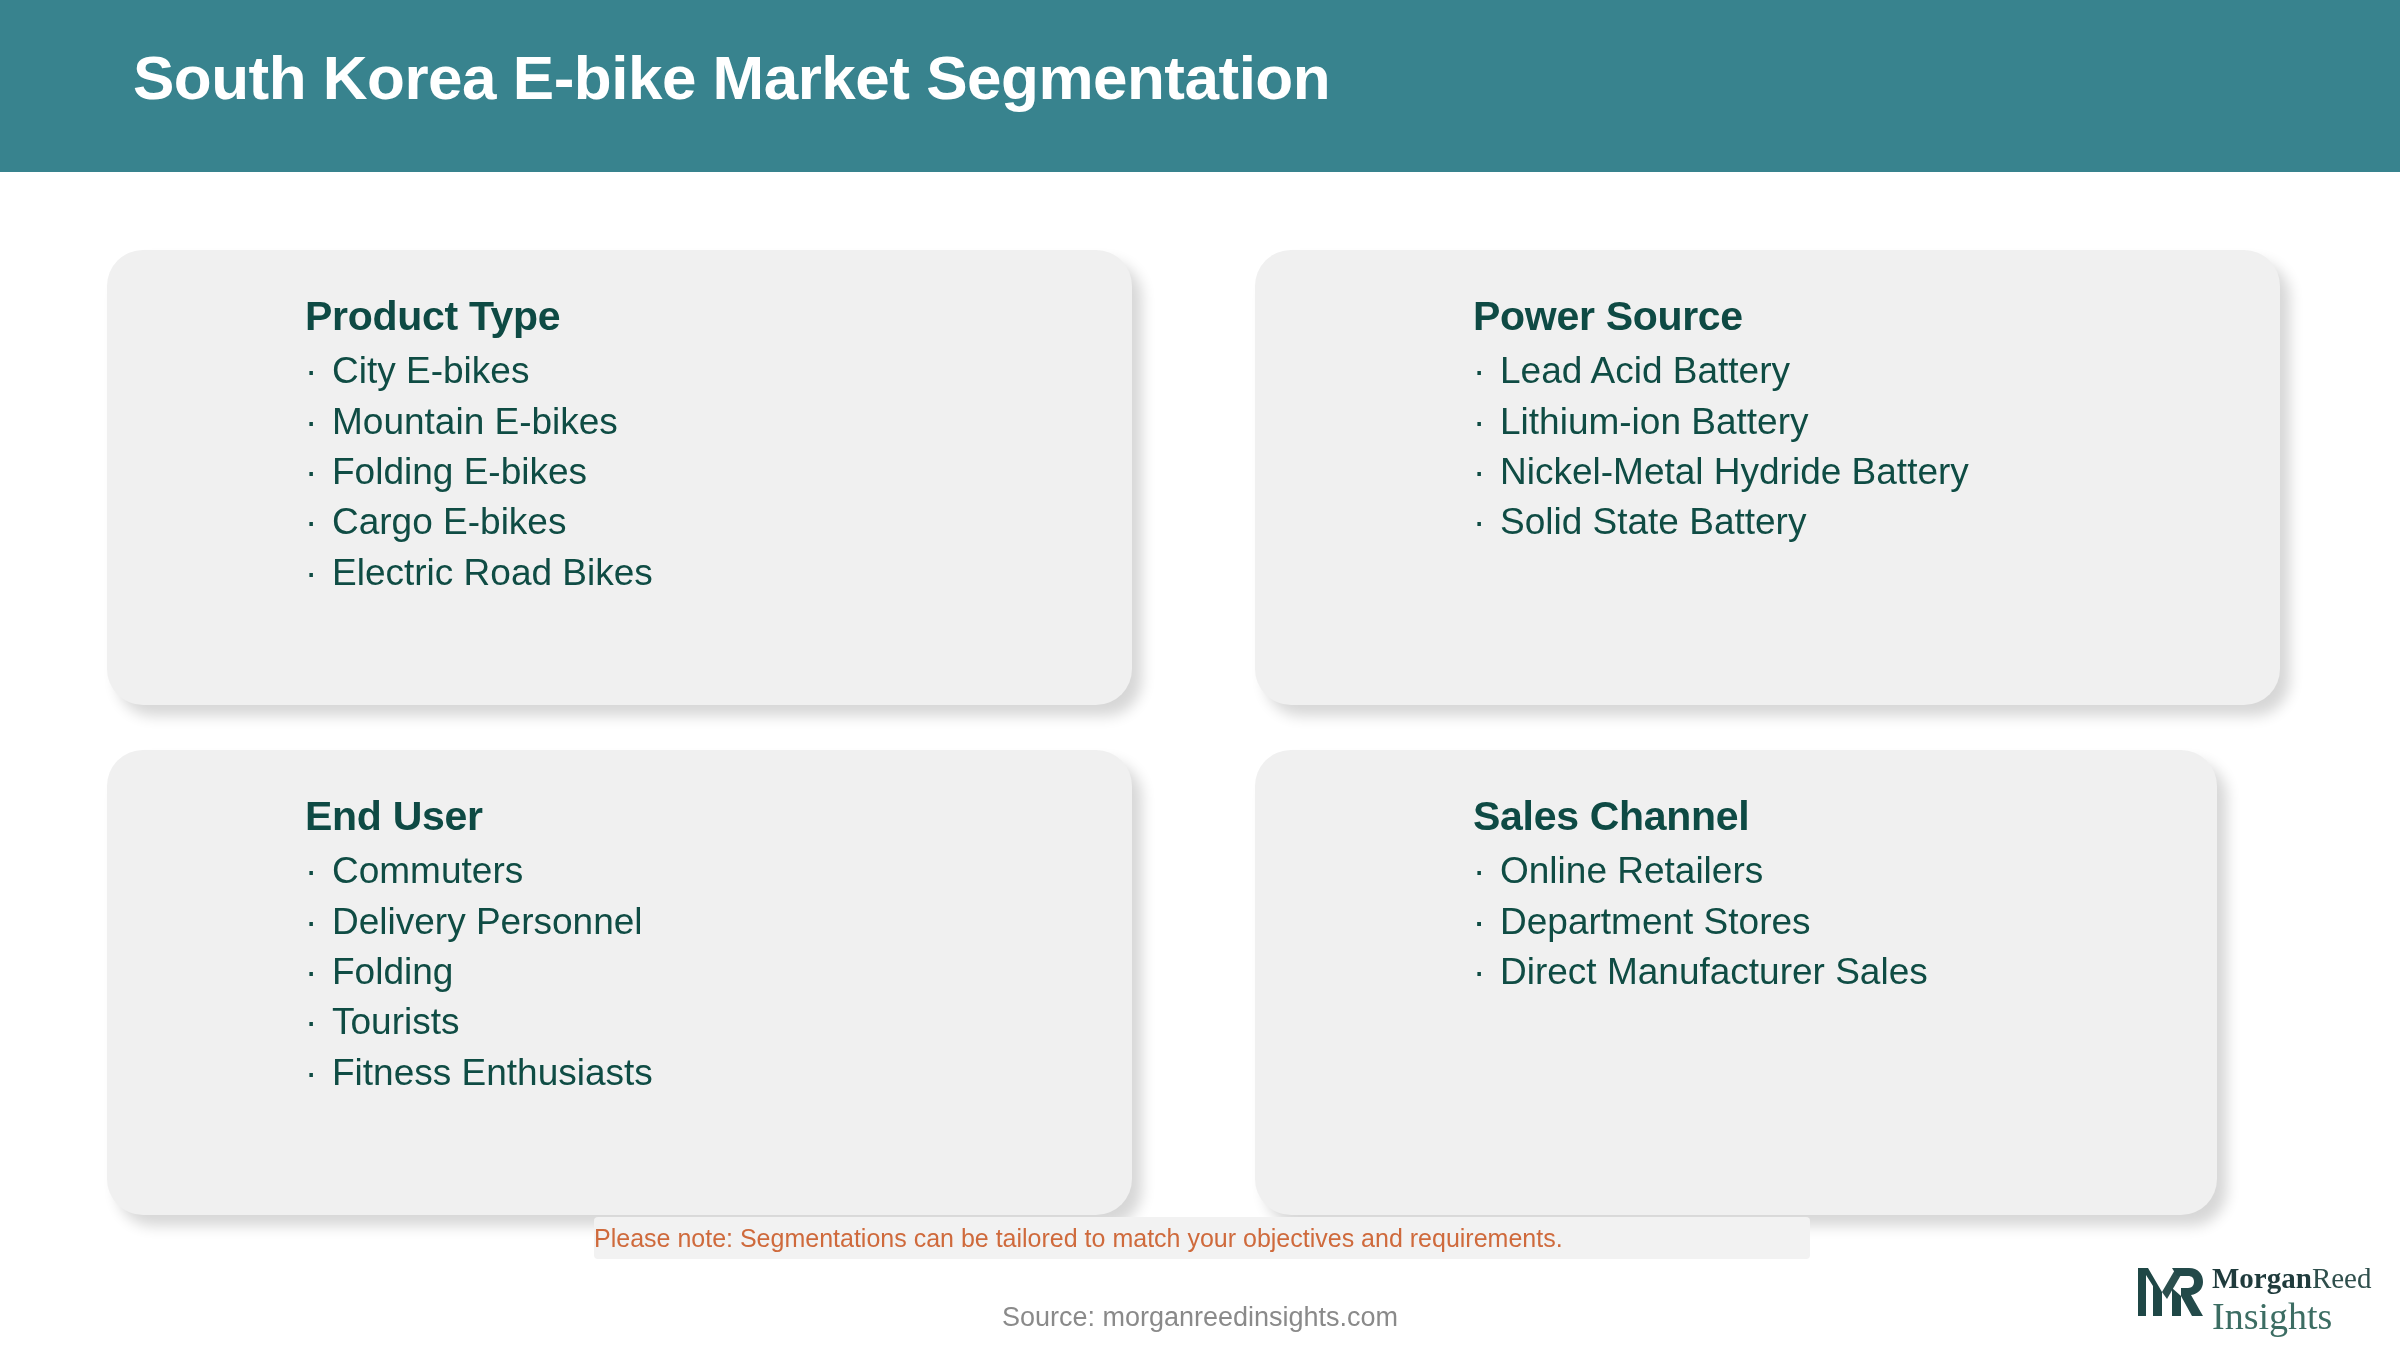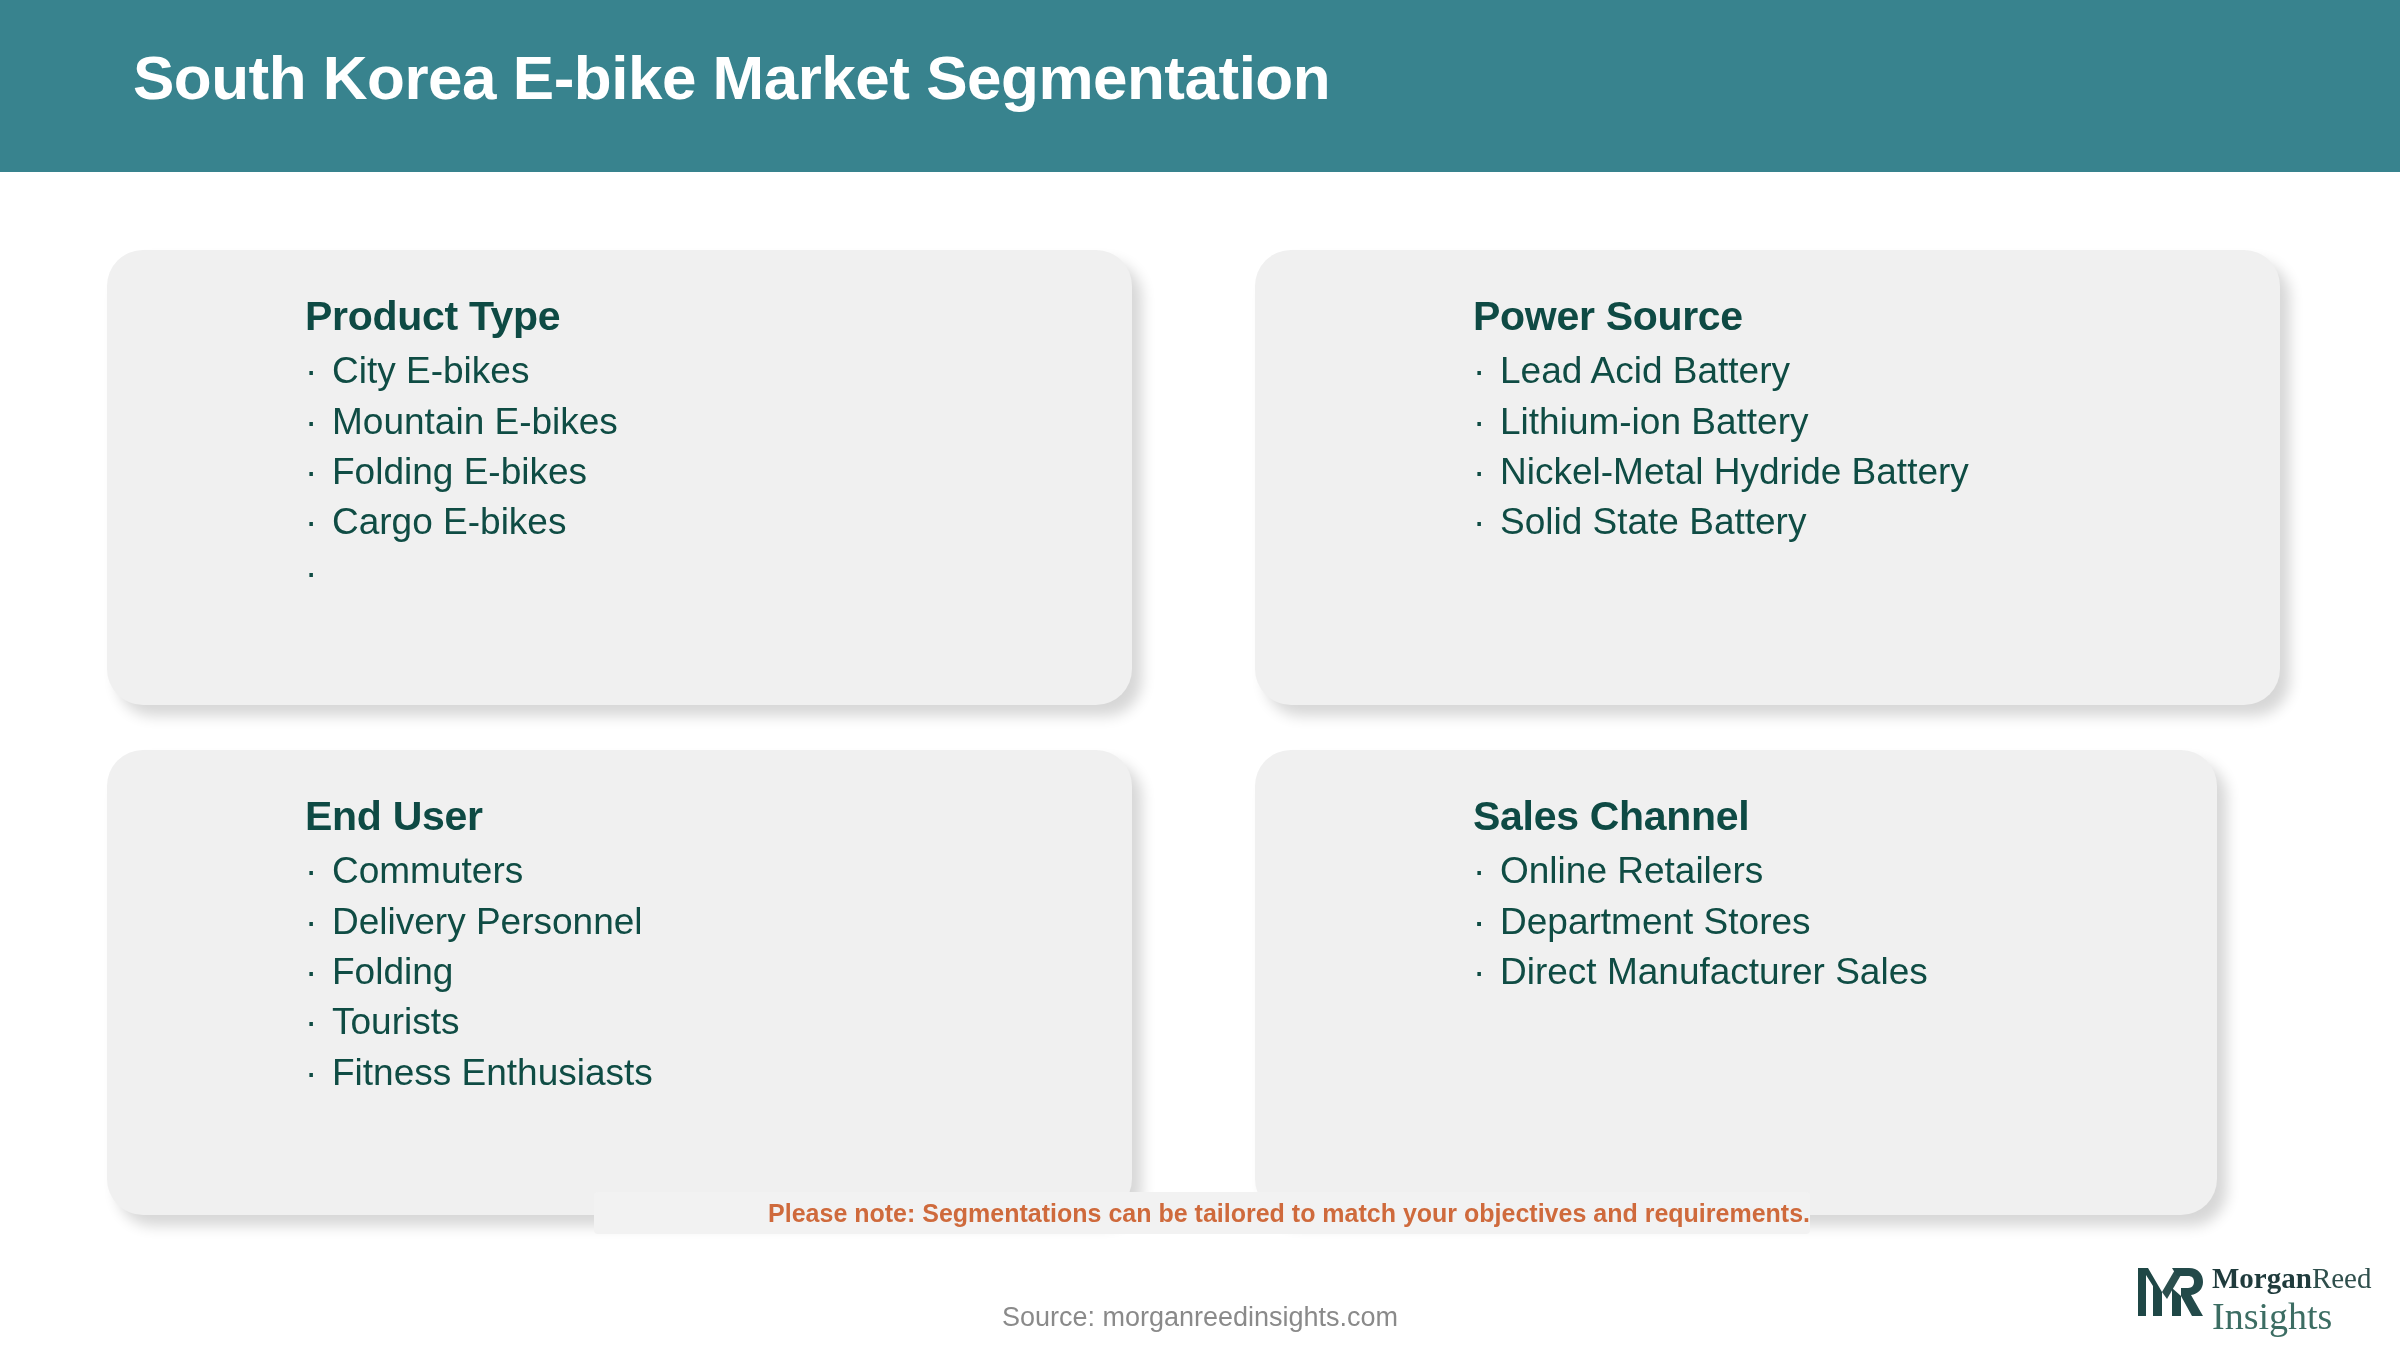--- a/index.html
+++ b/index.html
@@ -93,29 +93,28 @@
     top: 0;
     font-size: 37px;
     line-height: 1.36;
     color: #0f4c44;
   }
 
   
   .note-box {
     position: absolute;
     left: 594px;
-    top: 1192px;
+    top: 1217px;
     width: 1216px;
     height: 42px;
     background: #f2f2f2;
     border-radius: 4px;
     display: flex;
     align-items: center;
-    justify-content: flex-end;
-    font-weight: bold;
+    justify-content: flex-start;
   }
   .note-text {
     font-size: 25px;
     color: #cf6a3c;
     white-space: nowrap;
   }
   .source-text {
     position: absolute;
     left: 0;
     top: 1302px;
@@ -176,21 +175,21 @@
 <div class="cards">
 
   <div class="card card-c0">
     <div class="card-body">
       <div class="card-heading">Product Type</div>
       <ul class="card-list">
         <li><span class="bullet">·</span><span>City E-bikes</span></li>
         <li><span class="bullet">·</span><span>Mountain E-bikes</span></li>
         <li><span class="bullet">·</span><span>Folding E-bikes</span></li>
         <li><span class="bullet">·</span><span>Cargo E-bikes</span></li>
-        <li><span class="bullet">·</span></li>
+        <li><span class="bullet">·</span><span>Electric Road Bikes</span></li>
       </ul>
     </div>
   </div>
 
   <div class="card card-c1">
     <div class="card-body">
       <div class="card-heading">Power Source</div>
       <ul class="card-list">
         <li><span class="bullet">·</span><span>Lead Acid Battery</span></li>
         <li><span class="bullet">·</span><span>Lithium-ion Battery</span></li>

